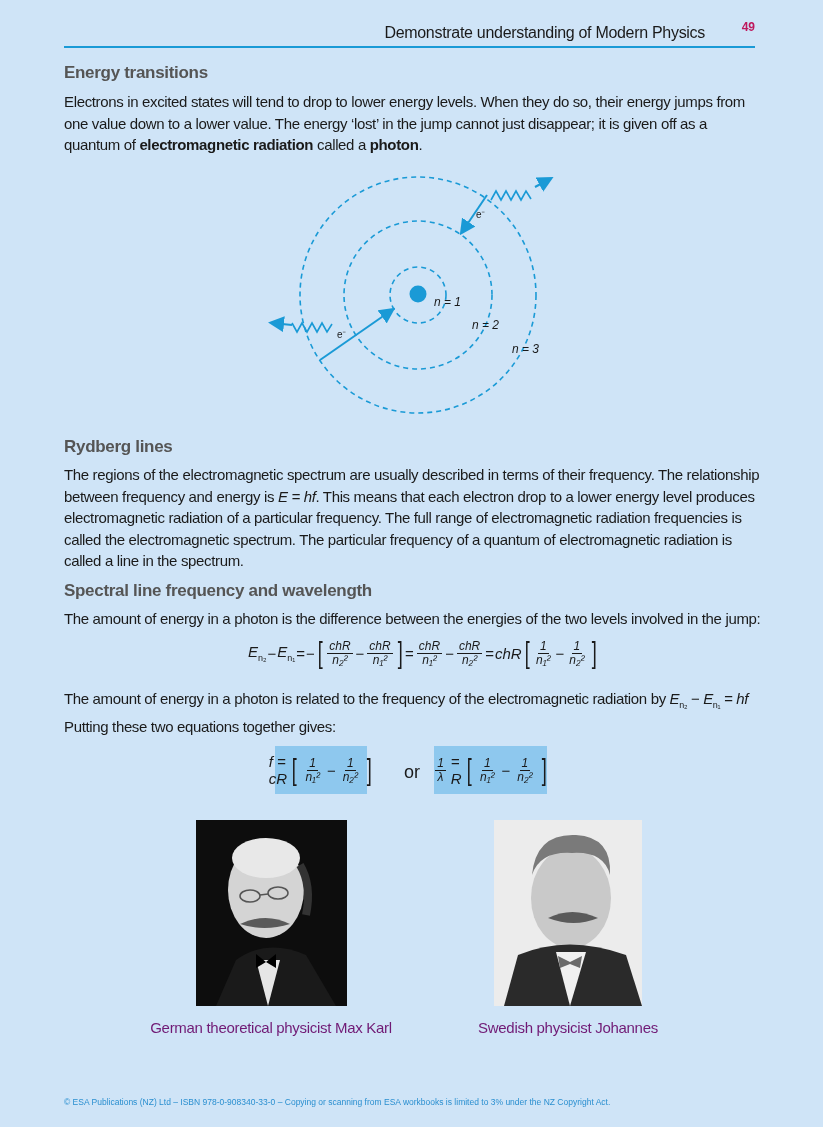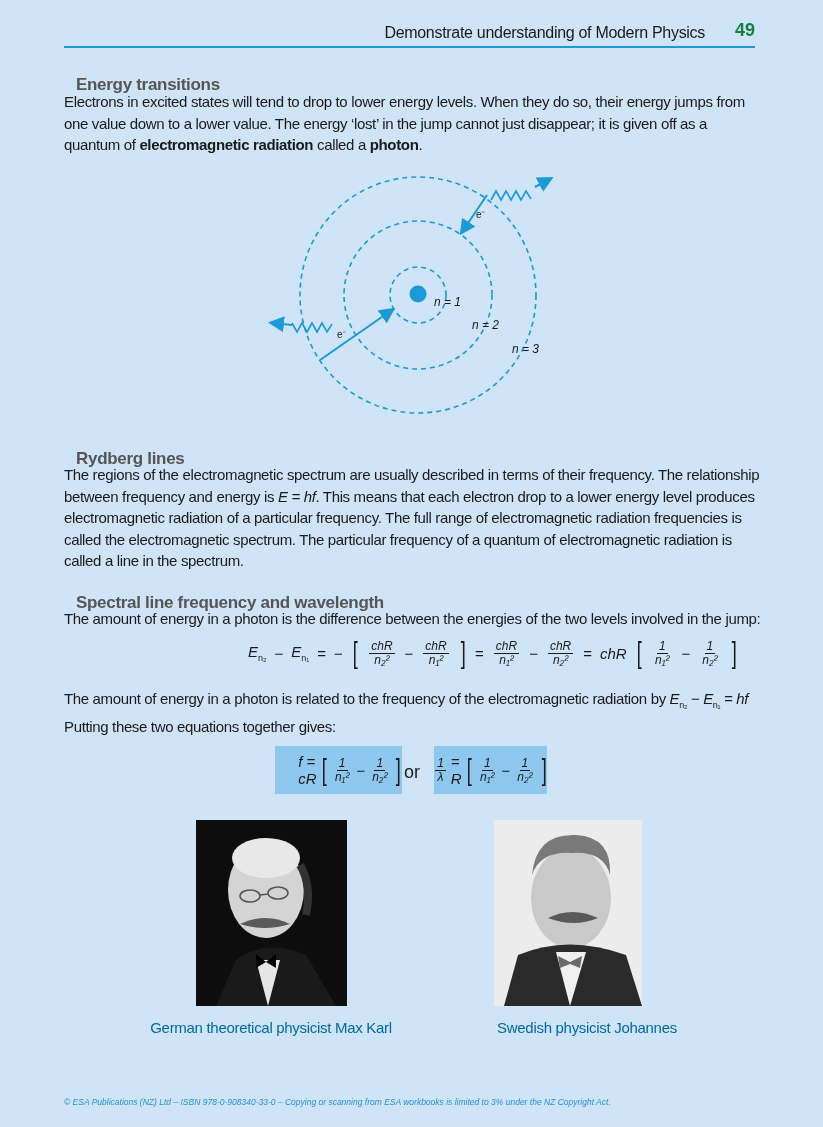--- a/index.html
+++ b/index.html
@@ -15,58 +15,58 @@
     position: absolute; left: 64px; top: 18px; width: 691px; height: 28px;
     border-bottom: 2px solid #1a9ad6;
   }
   .header .title {
     position: absolute; right: 50px; top: 6px;
     font-weight: normal; font-size: 16px; color: #1a1a1a;
     letter-spacing: -0.3px;
   }
   .header .pagenum {
     position: absolute; right: 0; top: 2px;
-    font-weight: bold; font-size: 18px; color: #15803d;
+    font-weight: bold; font-size: 12px; color: #be185d;
   }
   h2 {
-    position: absolute; left: 64px; margin: 12px;
+    position: absolute; left: 64px; margin: 0;
     font-size: 17px; font-weight: bold; color: #555;
     letter-spacing: -0.3px;
   }
   .para {
     position: absolute; left: 64px; width: 700px; margin: 0;
     font-size: 15px; line-height: 21.5px; color: #1a1a1a;
     letter-spacing: -0.35px;
   }
   .para b { font-weight: bold; }
   .para i { font-style: italic; }
   .diagram { position: absolute; left: 260px; top: 170px; }
   .eq1 {
     position: absolute; left: 248px; top: 638px;
-    font-size: 15px; display: flex; align-items: center; gap: 8px;
+    font-size: 15px; display: flex; align-items: center; gap: 1px;
   }
   .frac { display: inline-flex; flex-direction: column; align-items: center; font-size: 12px; font-style: italic; line-height: 13px; margin: 0 2px; }
   .frac .num { border-bottom: 1px solid #1a1a1a; padding: 0 2px; }
   .frac .den { padding: 0 2px; }
   .bracket { font-size: 30px; font-weight: 200; line-height: 30px; transform: scaleX(0.6); display: inline-block; }
   .eqbox {
     position: absolute; top: 746px; height: 48px;
     background: #8ec8ee;
     display: flex; align-items: center; justify-content: center;
     font-size: 15px; gap: 3px;
   }
   .or-text { position: absolute; left: 404px; top: 762px; font-size: 18px; }
   .photo { position: absolute; top: 820px; }
   .caption {
     position: absolute; top: 1017px; width: 300px; text-align: center;
-    font-size: 15px; line-height: 21px; color: #0369a1; letter-spacing: -0.3px;
+    font-size: 15px; line-height: 21px; color: #701a75; letter-spacing: -0.3px;
   }
   .footer {
     position: absolute; left: 64px; top: 1097px;
-    font-size: 8.5px; font-style: italic; color: #2a8fd0;
+    font-size: 8.5px; color: #2a8fd0;
   }
   i.m { font-style: italic; }
   sub { font-size: 9px; }
 </style>
 </head>
 <body>
 
 <div class="header">
   <span class="title">Demonstrate understanding of Modern Physics</span>
   <span class="pagenum">49</span>
@@ -150,21 +150,21 @@
   <span class="frac">
       <span class="num">1</span>
       <span class="den">n₂²</span>
     </span>
   <span class="bracket">]</span>
 </div>
 
 <p class="para" style="top:688px"><span>The amount of energy in a photon is related to the frequency of the electromagnetic radiation by </span><i>E</i><sub>n₂</sub> <span>−</span> <i>E</i><sub>n₁</sub> <i>= hf</i></p>
 <p class="para" style="top:716px">Putting these two equations together gives:</p>
 
-<div class="eqbox" style="left:275px; width:103px;padding-left:24px;">
+<div class="eqbox" style="left:275px; width:92px;">
   <i class="m">f = cR</i>
   <span class="bracket">[</span>
   <span class="frac">
       <span class="num">1</span>
       <span class="den">n₁²</span>
     </span>
   <span>−</span>
   <span class="frac">
       <span class="num">1</span>
       <span class="den">n₂²</span>
@@ -216,17 +216,17 @@
     <path d="M54,98 q24,-12 50,0 q-24,10 -50,0z" fill="#5a5a5a"></path>
     <path d="M10,186 L24,135 Q74,114 132,135 L148,186 z" fill="#2a2a2a"></path>
     <path d="M62,132 L76,186 L92,132 z" fill="#f0f0f0"></path>
     <path d="M64,136 l12,6 l12,-6 l-2,12 l-10,-4 l-10,4z" fill="#6a6a6a"></path>
   </svg>
 </div>
 
 <div class="caption" style="left:121px;">
   <div>German theoretical physicist Max Karl</div>
 </div>
-<div class="caption" style="left:437px;">
+<div class="caption" style="left:418px;">
   <div>Swedish physicist Johannes</div>
 </div>
 
 <div class="footer">© ESA Publications (NZ) Ltd  –  ISBN 978-0-908340-33-0  –  Copying or scanning from ESA workbooks is limited to 3% under the NZ Copyright Act.</div>
 
 </body></html>

